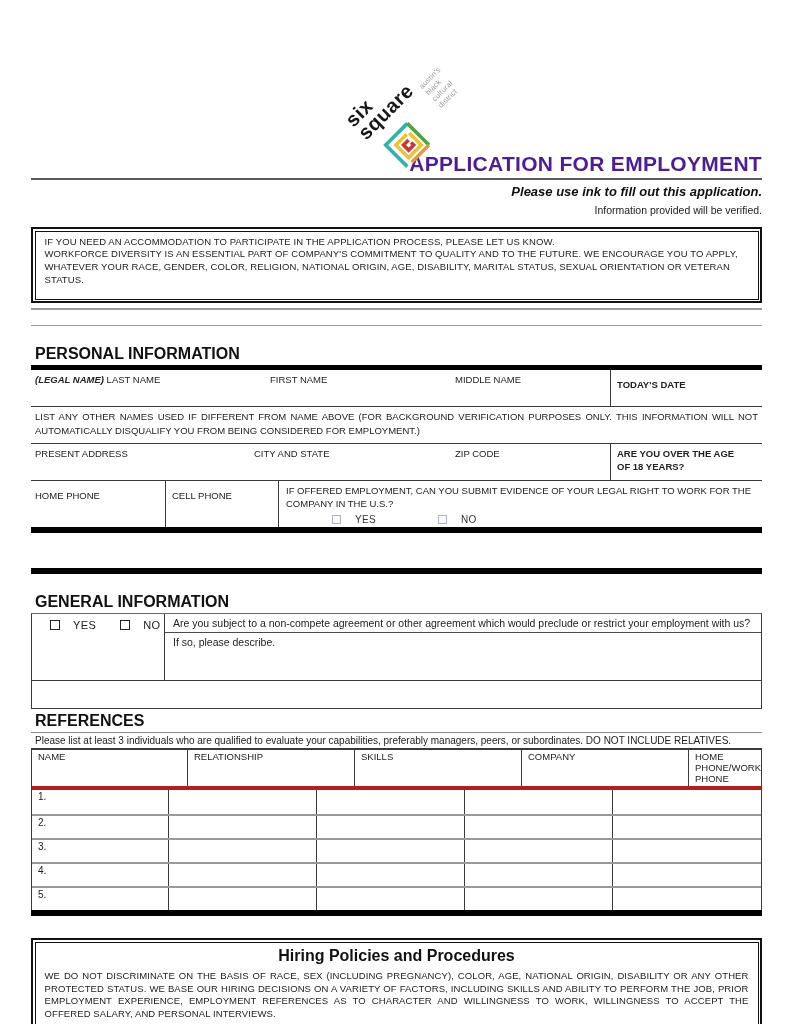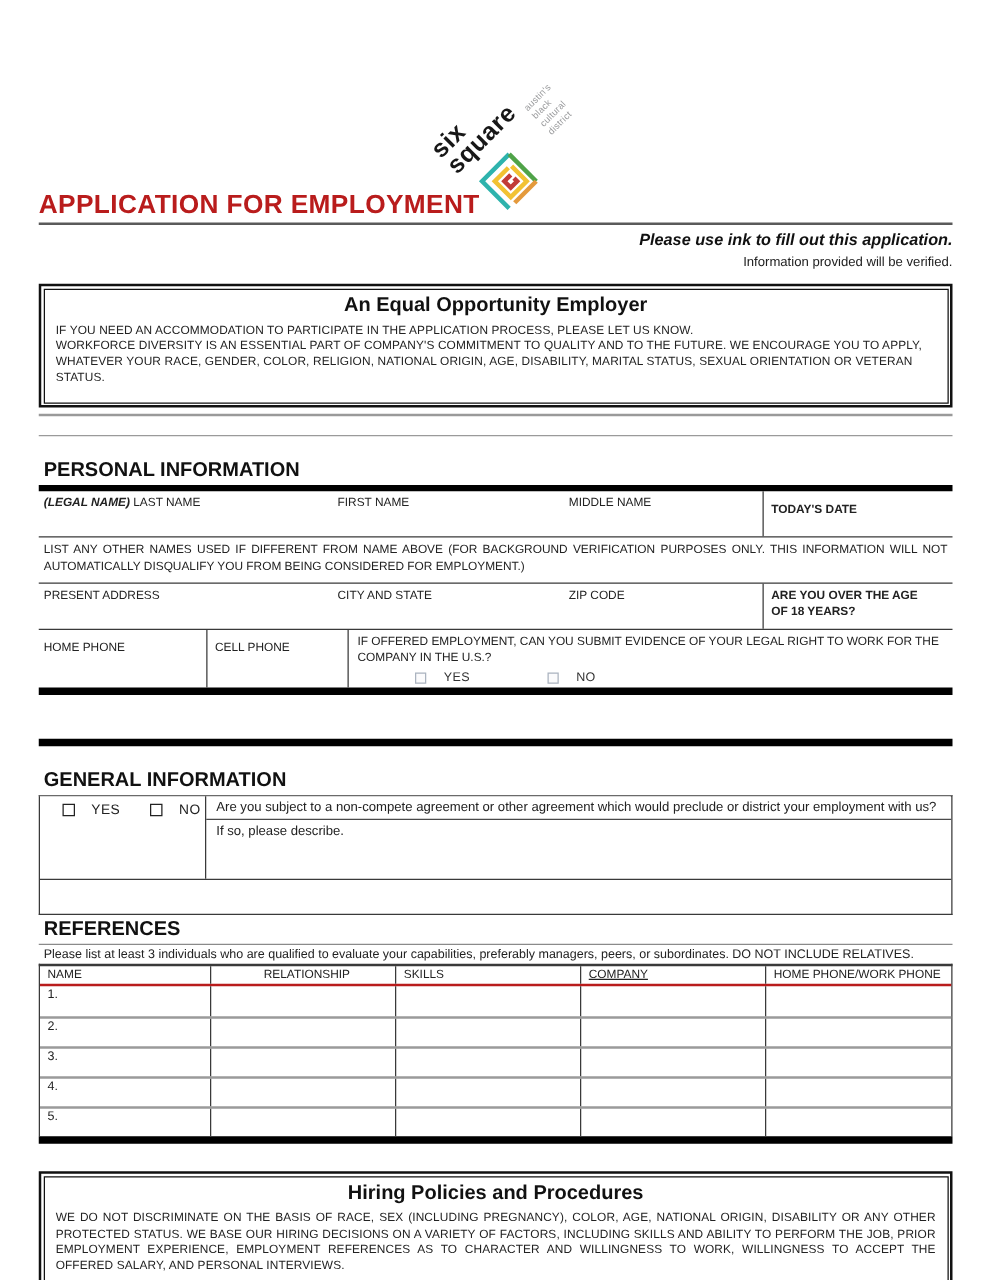--- a/index.html
+++ b/index.html
@@ -8,21 +8,21 @@
   .page { position:relative; width:791px; height:1024px; background:#fff; padding:0 29px 0 31px; overflow:hidden; }
 
   
   .logo-wrap { position:relative; height:152px; }
   .logo-rot { position:absolute; left:50%; top:88px; transform:translate(-50%,-50%) rotate(-45deg); width:118px; }
   .brand { font-weight:bold; font-size:20px; line-height:0.92; color:#171717; letter-spacing:0.5px; }
   .tagline { position:absolute; left:76px; top:30px; font-size:7.5px; line-height:1.2; color:#999a9c; letter-spacing:0.2px; }
   .logo-icon { position:absolute; left:8px; top:48px; }
 
   
-  .title { text-align:left; font-size:21px; font-weight:bold; letter-spacing:0.3px; color:#b91c1c; }
+  .title { text-align:right; font-size:21px; font-weight:bold; letter-spacing:0.3px; color:#4c1d95; }
   .title-rule { border-bottom:2px solid #5a5a5a; margin-top:2px; }
   .note1 { text-align:right; font-size:13px; font-weight:bold; font-style:italic; margin-top:4px; color:#111; }
   .note2 { text-align:right; font-size:10.5px; margin-top:5px; color:#222; }
 
   
   .dbox { border:2px solid #111; padding:1.5px; margin-top:11px; }
   .dbox-inner { border:1px solid #111; padding:4px 9px 12px 9px; }
   .dbox-title { text-align:center; font-size:16px; font-weight:bold; margin-bottom:5px; color:#111; }
   .dbox-body { font-size:9.5px; line-height:1.35; text-align:justify; color:#222; letter-spacing:0.1px; }
   .dbox-body + .dbox-body { text-align:left; }
@@ -63,29 +63,29 @@
   .cb-black.second { margin-left:24px; }
   .gen-cell-right { flex:1; border-left:1px solid #3a3a3a; }
   .gen-question { font-size:10.5px; color:#222; padding:3px 6px 3px 8px; border-bottom:1.5px solid #4a4a4a; }
   .gen-prompt { font-size:10.5px; color:#222; padding:3px 6px 0 8px; }
   .gen-rowB { border-top:1px solid #3a3a3a; height:28px; }
 
   
   .ref-heading { border-bottom:1px solid #8a8a8a; margin-top:0; padding-top:3px; }
   .ref-instructions { font-size:10px; color:#222; padding:2px 2px 2px 4px; }
   .ref-table { border-left:1px solid #3a3a3a; border-right:1px solid #3a3a3a; border-top:2px solid #3a3a3a; }
-  .ref-hrow { display:flex; border-bottom:2px solid #b91c1c; }
+  .ref-hrow { display:flex; border-bottom:4px solid #b91c1c;gap:19px; }
   .ref-hcell { font-size:9.5px; color:#222; padding:1px 0 2px 6px; }
   .ref-row { display:flex; height:24px; }
   .ref-row + .ref-row { border-top:2px solid #9a9a9a; }
   .ref-cell { padding:1px 0 0 6px; font-size:10px; color:#222; }
   .c1 { width:136px; }
-  .c2 { width:148px; border-left:1px solid #3a3a3a;text-align:center; }
+  .c2 { width:148px; border-left:1px solid #3a3a3a; }
   .c3 { width:148px; border-left:1px solid #3a3a3a; }
-  .c4 { width:148px; border-left:1px solid #3a3a3a;text-decoration:underline; }
+  .c4 { width:148px; border-left:1px solid #3a3a3a; }
   .c5 { flex:1; border-left:1px solid #3a3a3a; }
   .ref-hrow .c1 { border-left:none; }
 
   .hiring-box { margin-top:22px; }
 </style>
 </head>
 <body>
 
 <div class="page">
 
@@ -111,21 +111,20 @@
     </div>
   </div>
 
   <div class="title">APPLICATION FOR EMPLOYMENT</div>
   <div class="title-rule"></div>
   <div class="note1">Please use ink to fill out this application.</div>
   <div class="note2">Information provided will be verified.</div>
 
   <div class="dbox">
     <div class="dbox-inner">
-      <div class="dbox-title">An Equal Opportunity Employer</div>
       <div class="dbox-body">IF YOU NEED AN ACCOMMODATION TO PARTICIPATE IN THE APPLICATION PROCESS, PLEASE LET US KNOW.</div>
       <div class="dbox-body">WORKFORCE DIVERSITY IS AN ESSENTIAL PART OF COMPANY'S COMMITMENT TO QUALITY AND TO THE FUTURE.  WE ENCOURAGE YOU TO APPLY, WHATEVER YOUR RACE, GENDER, COLOR, RELIGION, NATIONAL ORIGIN, AGE, DISABILITY, MARITAL STATUS, SEXUAL ORIENTATION OR VETERAN STATUS.</div>
     </div>
   </div>
   <div class="post-box-rule"></div>
 
   <div class="sec-heading personal-heading">PERSONAL INFORMATION</div>
 
   <div class="p-row p-row1">
     <div class="wide-cell">
@@ -138,21 +137,21 @@
     </div>
   </div>
 
   <div class="p-row p-row2">
     <span class="lbl">LIST ANY OTHER NAMES USED IF DIFFERENT FROM NAME ABOVE (FOR BACKGROUND VERIFICATION PURPOSES ONLY.  THIS INFORMATION WILL NOT AUTOMATICALLY DISQUALIFY YOU FROM BEING CONSIDERED FOR EMPLOYMENT.)</span>
   </div>
 
   <div class="p-row p-row3">
     <div class="wide-cell">
       <span class="lbl" style="left:4px;">PRESENT ADDRESS</span>
-      <span class="lbl" style="left:239px;">CITY AND STATE</span>
+      <span class="lbl" style="left:223px;">CITY AND STATE</span>
       <span class="lbl" style="left:424px;">ZIP CODE</span>
     </div>
     <div class="side-cell">
       <span class="lbl" style="display:block; width:130px; line-height:1.3;">ARE YOU OVER THE AGE OF 18 YEARS?</span>
     </div>
   </div>
 
   <div class="p-row p-row4">
     <div class="cell-a">
       <span class="lbl">HOME PHONE</span>
@@ -177,21 +176,21 @@
 
   <div class="gen-table">
     <div class="gen-rowA">
       <div class="gen-cell-left">
         <span class="cb-black"></span>
         <span class="gen-cb-label">YES</span>
         <span class="cb-black second"></span>
         <span class="gen-cb-label">NO</span>
       </div>
       <div class="gen-cell-right">
-        <div class="gen-question">Are you subject to a non-compete agreement or other agreement which would preclude or district your employment with us?</div>
+        <div class="gen-question">Are you subject to a non-compete agreement or other agreement which would preclude or restrict your employment with us?</div>
         <div class="gen-prompt">If so, please describe.</div>
       </div>
     </div>
     <div class="gen-rowB"></div>
   </div>
 
   <div class="sec-heading ref-heading">REFERENCES</div>
   <div class="ref-instructions">Please list at least 3 individuals who are qualified to evaluate your capabilities, preferably managers, peers, or subordinates.  DO NOT INCLUDE RELATIVES.</div>
 
   <div class="ref-table">

